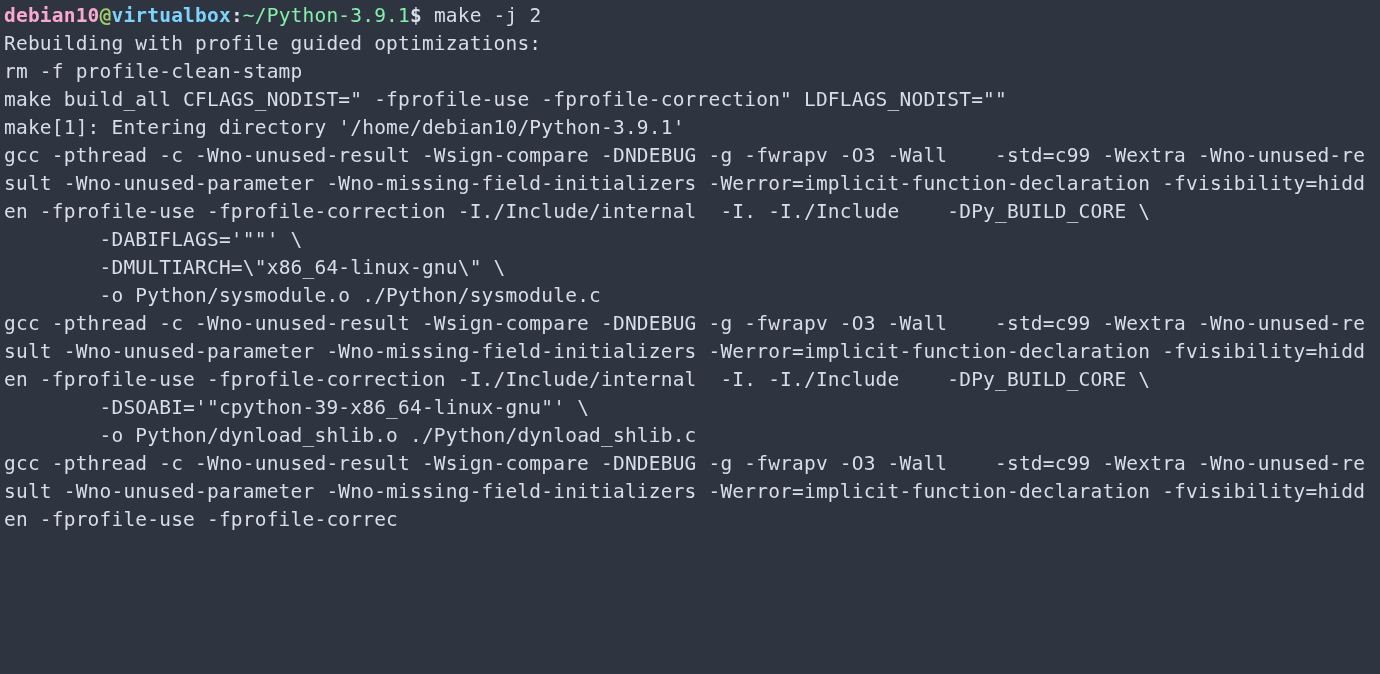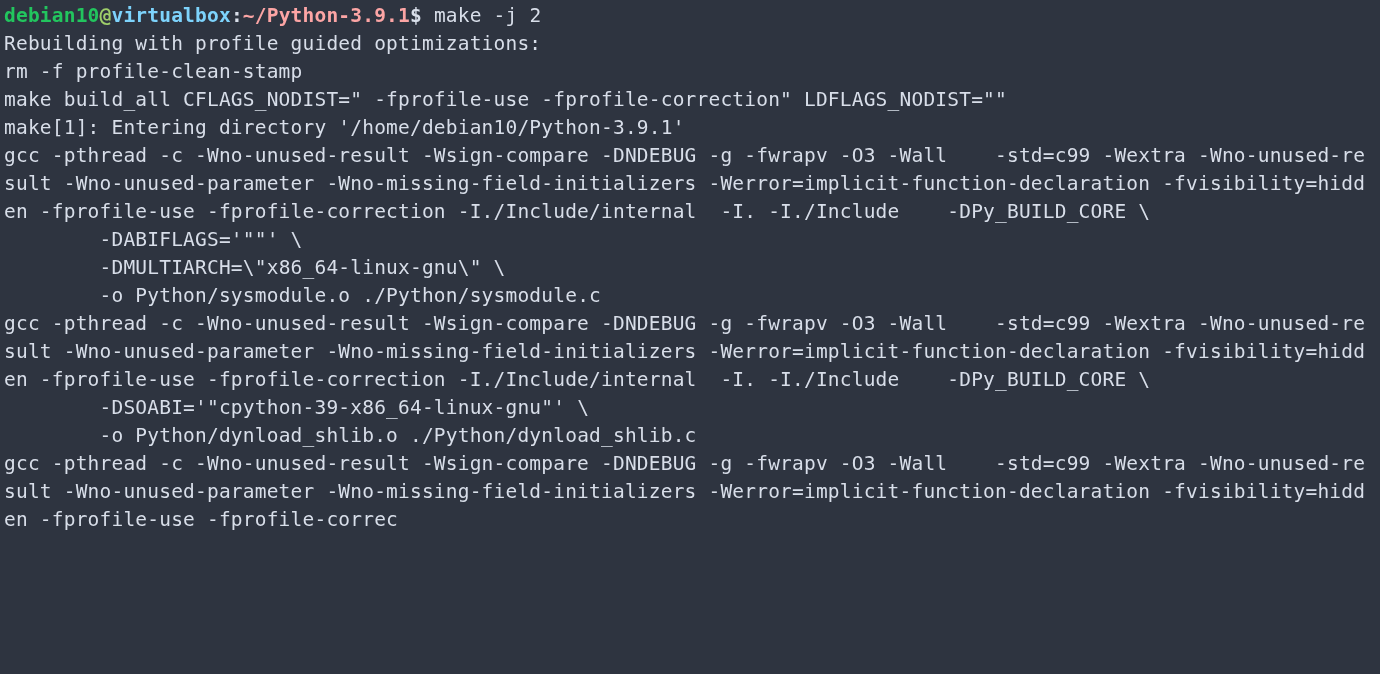--- a/index.html
+++ b/index.html
@@ -14,25 +14,25 @@
     letter-spacing: 0.2px;
     color: #d8dee9;
   }
   .terminal {
     width: 100%;
     height: 100%;
     padding: 2px 4px 0 4px;
     white-space: pre-wrap;
     word-break: break-all;
   }
-  .user { color: #22c55e; font-weight: bold; }
+  .user { color: #f9a8d4; font-weight: bold; }
   .at   { color: #9ece6a; font-weight: bold; }
   .host { color: #7dd3fc; font-weight: bold; }
   .colon{ color: #d8dee9; font-weight: bold; }
-  .path { color: #fca5a5; font-weight: bold; }
+  .path { color: #86efac; font-weight: normal; }
   .dollar{ color: #d8dee9; font-weight: bold; }
   .cmd  { color: #d8dee9; }
   .line { display: block; }
 </style>
 </head>
 <body>
 
 <div class="terminal"><span class="line"><span class="user">debian10</span><span class="at">@</span><span class="host">virtualbox</span><span class="colon">:</span><span class="path">~/Python-3.9.1</span><span class="dollar">$</span><span class="cmd"> make -j 2</span></span><span class="line">Rebuilding with profile guided optimizations:</span><span class="line">rm -f profile-clean-stamp</span><span class="line">make build_all CFLAGS_NODIST=" -fprofile-use -fprofile-correction" LDFLAGS_NODIST=""</span><span class="line">make[1]: Entering directory '/home/debian10/Python-3.9.1'</span><span class="line">gcc -pthread -c -Wno-unused-result -Wsign-compare -DNDEBUG -g -fwrapv -O3 -Wall    -std=c99 -Wextra -Wno-unused-result -Wno-unused-parameter -Wno-missing-field-initializers -Werror=implicit-function-declaration -fvisibility=hidden -fprofile-use -fprofile-correction -I./Include/internal  -I. -I./Include    -DPy_BUILD_CORE \</span><span class="line">        -DABIFLAGS='""' \</span><span class="line">        -DMULTIARCH=\"x86_64-linux-gnu\" \</span><span class="line">        -o Python/sysmodule.o ./Python/sysmodule.c</span><span class="line">gcc -pthread -c -Wno-unused-result -Wsign-compare -DNDEBUG -g -fwrapv -O3 -Wall    -std=c99 -Wextra -Wno-unused-result -Wno-unused-parameter -Wno-missing-field-initializers -Werror=implicit-function-declaration -fvisibility=hidden -fprofile-use -fprofile-correction -I./Include/internal  -I. -I./Include    -DPy_BUILD_CORE \</span><span class="line">        -DSOABI='"cpython-39-x86_64-linux-gnu"' \</span><span class="line">        -o Python/dynload_shlib.o ./Python/dynload_shlib.c</span><span class="line">gcc -pthread -c -Wno-unused-result -Wsign-compare -DNDEBUG -g -fwrapv -O3 -Wall    -std=c99 -Wextra -Wno-unused-result -Wno-unused-parameter -Wno-missing-field-initializers -Werror=implicit-function-declaration -fvisibility=hidden -fprofile-use -fprofile-correc</span></div>
 
 </body></html>

